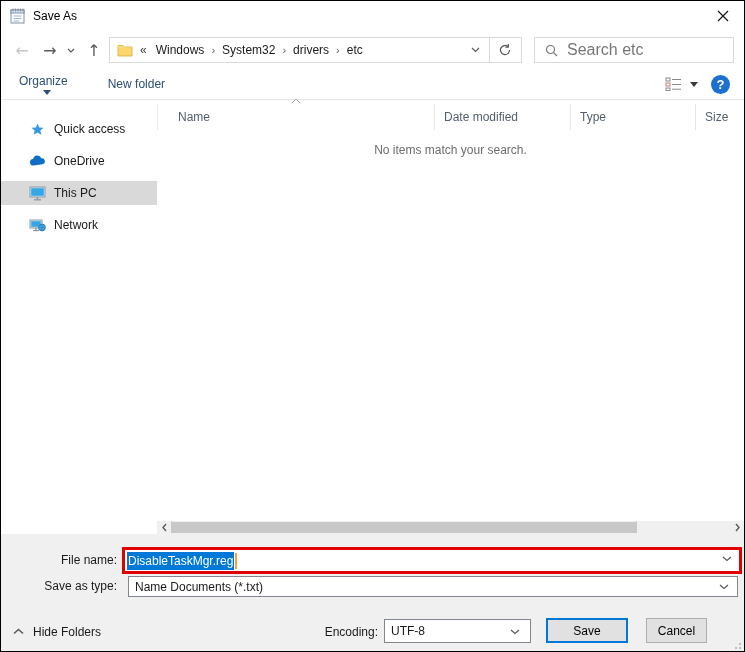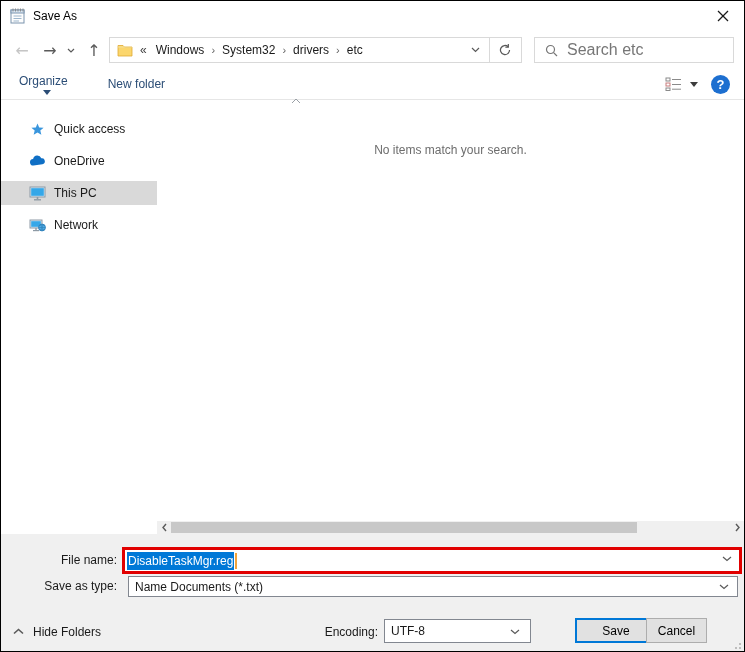--- a/index.html
+++ b/index.html
@@ -80,21 +80,21 @@
   .st-combo { position: absolute; left: 127px; top: 42px; width: 610px; height: 21px; border: 1px solid #828790; background: #fff; display: flex; align-items: center; padding-left: 6px; cursor: pointer; }
   .st-combo .chev { position: absolute; right: 8px; top: 7px; }
 
   
   .footer { position: absolute; top: 610px; left: 0; right: 0; height: 41px; background: #f0f0f0; }
   .hide-folders { position: absolute; left: 12px; top: 0; height: 100%; display: flex; align-items: center; gap: 9px; cursor: pointer; color: #1a1a1a; }
   .enc-label { position: absolute; left: 310px; width: 67px; top: 9px; height: 24px; line-height: 24px; text-align: right; color: #1a1a1a; }
   .enc-select { position: absolute; left: 383px; top: 8px; width: 147px; height: 24px; border: 1px solid #828790; background: #fff; display: flex; align-items: center; padding-left: 6px; cursor: pointer; }
   .enc-select .chev { position: absolute; right: 10px; top: 9px; }
   .btn { position: absolute; top: 7px; height: 25px; background: #e1e1e1; display: flex; align-items: center; justify-content: center; color: #000; cursor: pointer; }
-  .btn-save { left: 574px; width: 82px; border: 2px solid #0078d7; }
+  .btn-save { left: 545px; width: 82px; border: 2px solid #0078d7; }
   .btn-cancel { left: 645px; width: 61px; border: 1px solid #adadad; }
   .resize-grip { position: absolute; right: 3px; bottom: 3px; width: 10px; height: 10px; }
   .resize-grip i { position: absolute; width: 2px; height: 2px; background: #bdbdbd; }
   .resize-grip .d1 { right: 0; bottom: 0; } .resize-grip .d2 { right: 4px; bottom: 0; } .resize-grip .d3 { right: 0; bottom: 4px; }
 </style>
 </head>
 <body>
 
 <div class="window">
 
@@ -242,20 +242,34 @@
           </svg>
         </span>
         <span class="lbl">Network</span>
       </div>
     </div>
 
     <div class="filearea">
       <svg class="sort-caret" width="10" height="6" viewBox="0 0 10 6">
         <polyline points="1,5 5,1 9,5" fill="none" stroke="#9aa0a6" stroke-width="1"></polyline>
       </svg>
+      <div class="col-headers">
+        <div class="col col-name">
+            <span>Name</span>
+          </div>
+        <div class="col col-date">
+            <span>Date modified</span>
+          </div>
+        <div class="col col-type">
+            <span>Type</span>
+          </div>
+        <div class="col col-size">
+            <span>Size</span>
+          </div>
+      </div>
       <div class="empty-msg">No items match your search.</div>
 
       <div class="hscroll">
         <div class="hs-arrow">
           <svg width="5" height="9" viewBox="0 0 5 9">
               <polyline points="4,1 1,4.5 4,8" fill="none" stroke="#5a5a5a" stroke-width="1.4"></polyline>
             </svg>
         </div>
         <div class="hs-thumb"></div>
         <div class="hs-arrow hs-right">

